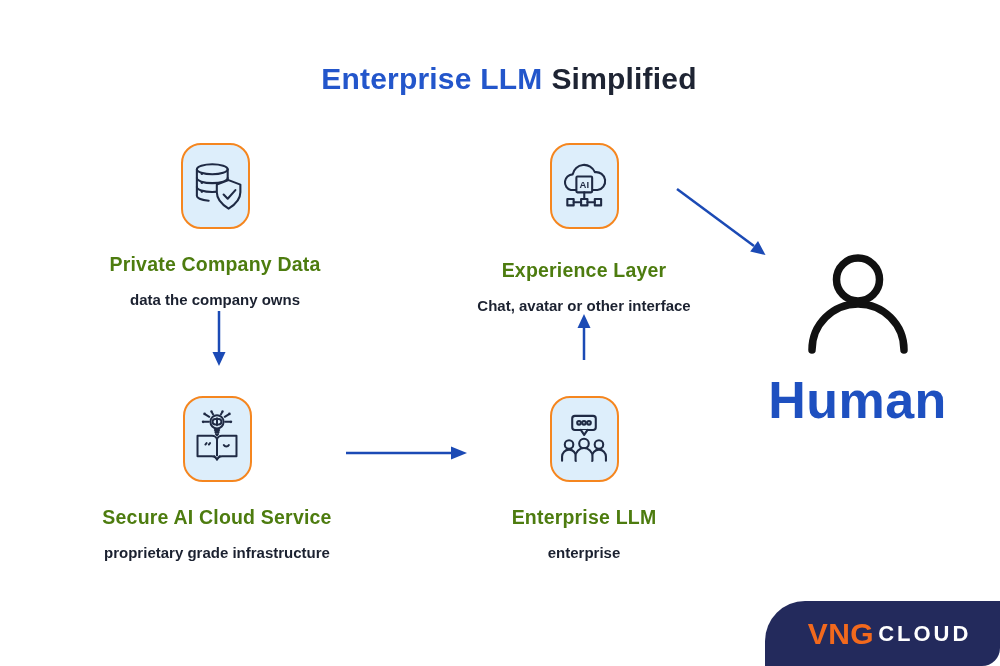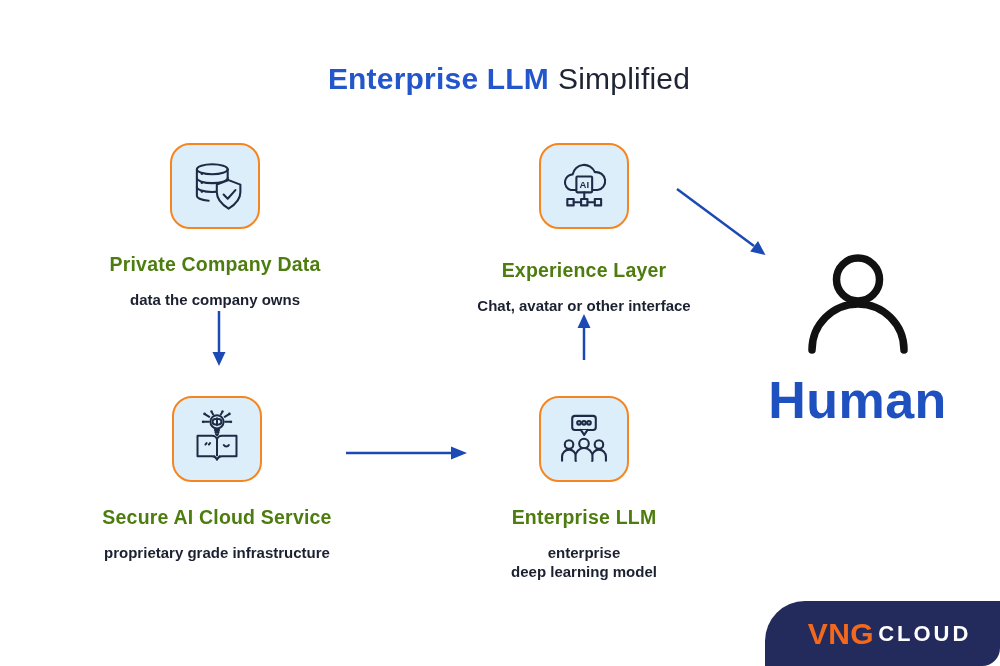--- a/index.html
+++ b/index.html
@@ -18,31 +18,31 @@
     position: absolute;
     top: 62px; left: 18px; right: 0;
     display: flex;
     justify-content: center;
     align-items: baseline;
     gap: 9px;
     font-size: 30px;
     letter-spacing: 0.2px;
   }
   .title-accent { color: #2356cb; font-weight: 800; }
-  .title-rest   { color: #1e2433; font-weight: 400; }
+  .title-rest   { color: #1e2433; font-weight: 700; }
 
   
   .node {
     position: absolute;
     width: 300px;
     text-align: center;
   }
   .card {
     position: relative;
-    width: 90px; height: 86px;
+    width: 69px; height: 86px;
     margin: 0 auto;
     background: #ddeefb;
     border: 2.5px solid #f5861f;
     border-radius: 20px;
     display: flex;
     align-items: center;
     justify-content: center;
   }
   .card::before {
     content: "";
@@ -212,21 +212,20 @@
           <path d="M7.8 56 v-4.6 a7.7 7.7 0 0 1 15.4 0 V56"></path>
           <circle cx="48.5" cy="38" r="4.7"></circle>
           <path d="M40.8 56 v-4.6 a7.7 7.7 0 0 1 15.4 0 V56"></path>
           <circle cx="32" cy="37" r="5.3" fill="#ddeefb"></circle>
           <path d="M22.7 56 v-5 a9.3 9 0 0 1 18.6 0 V56" fill="#ddeefb"></path>
         </g>
       </svg>
     </div>
     <div class="node-label">Enterprise LLM</div>
     <div class="node-sub">enterprise</div>
-    <div class="node-sub" style="margin-top:0;">deep learning model</div>
   </div>
 
   <svg class="arrow" style="left:209px; top:310px;" width="20" height="58">
     <line x1="10" y1="1" x2="10" y2="44"></line>
     <polygon points="10,56 3.5,42 16.5,42"></polygon>
   </svg>
   <svg class="arrow" style="left:345px; top:443px;" width="125" height="20">
     <line x1="1" y1="10" x2="108" y2="10"></line>
     <polygon points="122,10 106,3.5 106,16.5"></polygon>
   </svg>

